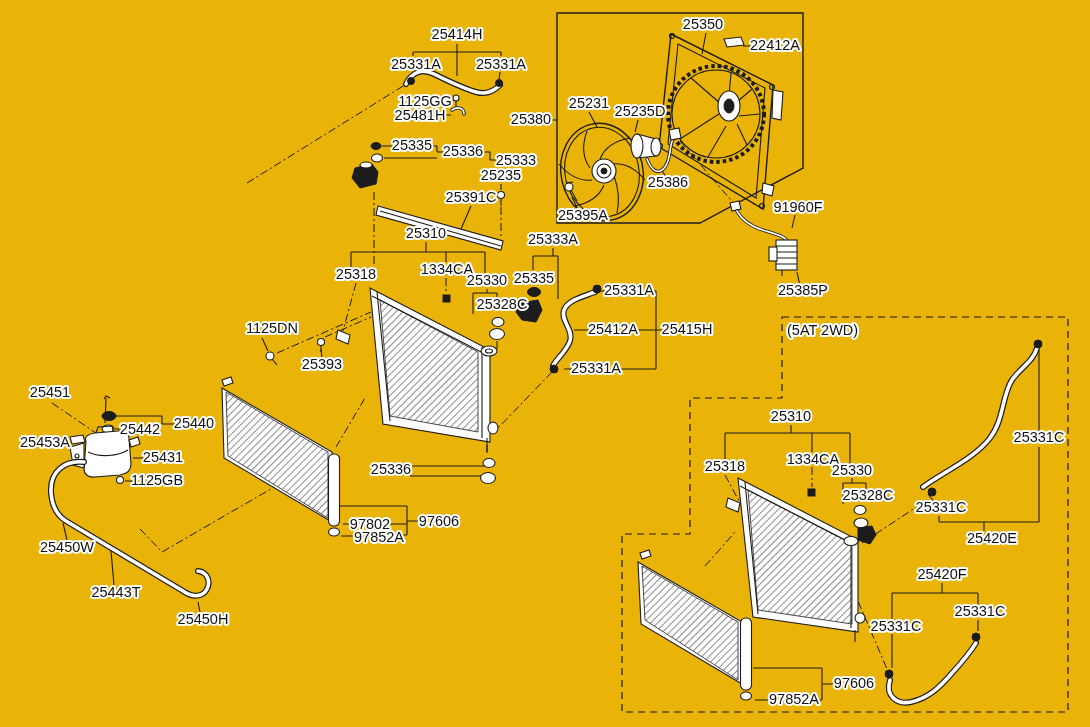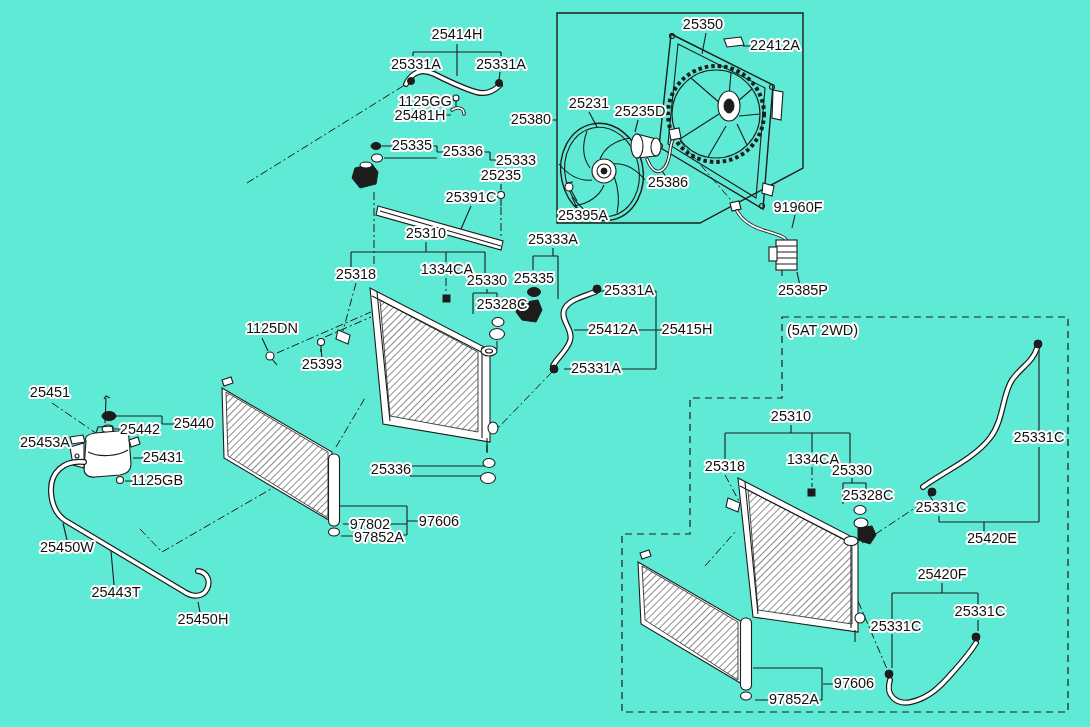--- a/index.html
+++ b/index.html
@@ -1,16 +1,16 @@
 <!DOCTYPE html>
 <html><head>
 <meta charset="utf-8">
 <style>
   html,body{margin:0;padding:0;background:#fff;}
-  #stage{width:1090px;height:727px;position:relative;background:#5eead4;overflow:hidden;}
+  #stage{width:1090px;height:727px;position:relative;background:#eab308;overflow:hidden;}
   svg{display:block;}
   .ln{stroke:#1c1c1c;stroke-width:1.1;fill:none;}
   .ln2{stroke:#1c1c1c;stroke-width:1.4;fill:none;}
   .dash{stroke:#1c1c1c;stroke-width:1;fill:none;stroke-dasharray:8 3 2 3;}
   .boxdash{stroke:#1c1c1c;stroke-width:1.2;fill:none;stroke-dasharray:7 5;}
   .hoseO{stroke:#1c1c1c;stroke-width:6;fill:none;stroke-linecap:round;}
   .hoseI{stroke:#ffffff;stroke-width:3.6;fill:none;stroke-linecap:round;}
   .wireO{stroke:#1c1c1c;stroke-width:3.4;fill:none;stroke-linecap:round;}
   .wireI{stroke:#ffffff;stroke-width:1.6;fill:none;stroke-linecap:round;}
   .dark{fill:#1c1c1c;stroke:#1c1c1c;stroke-width:1;}

